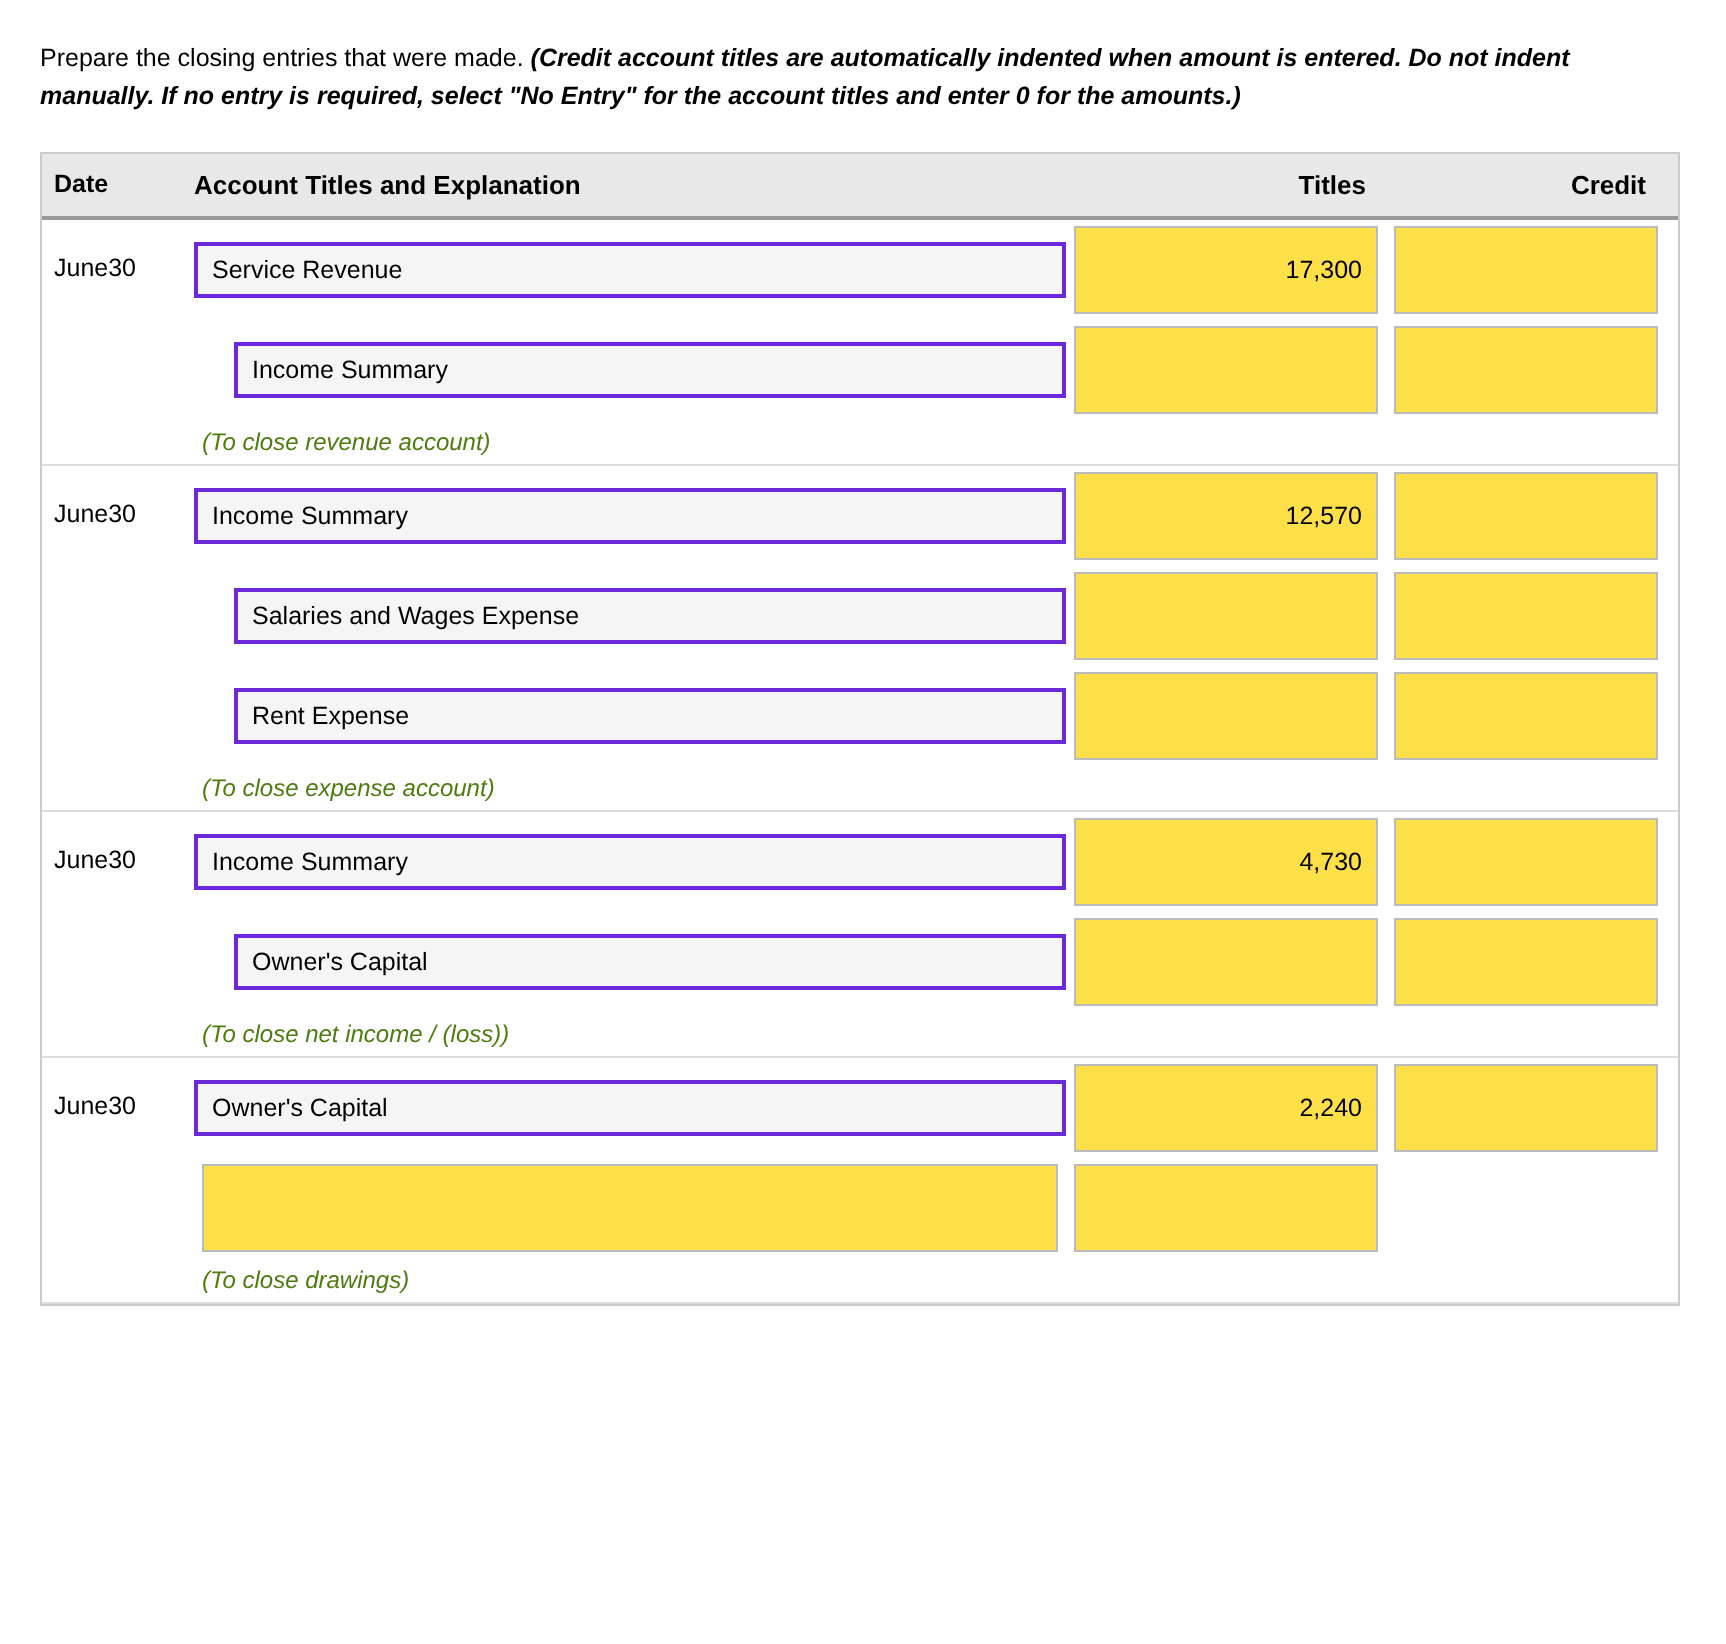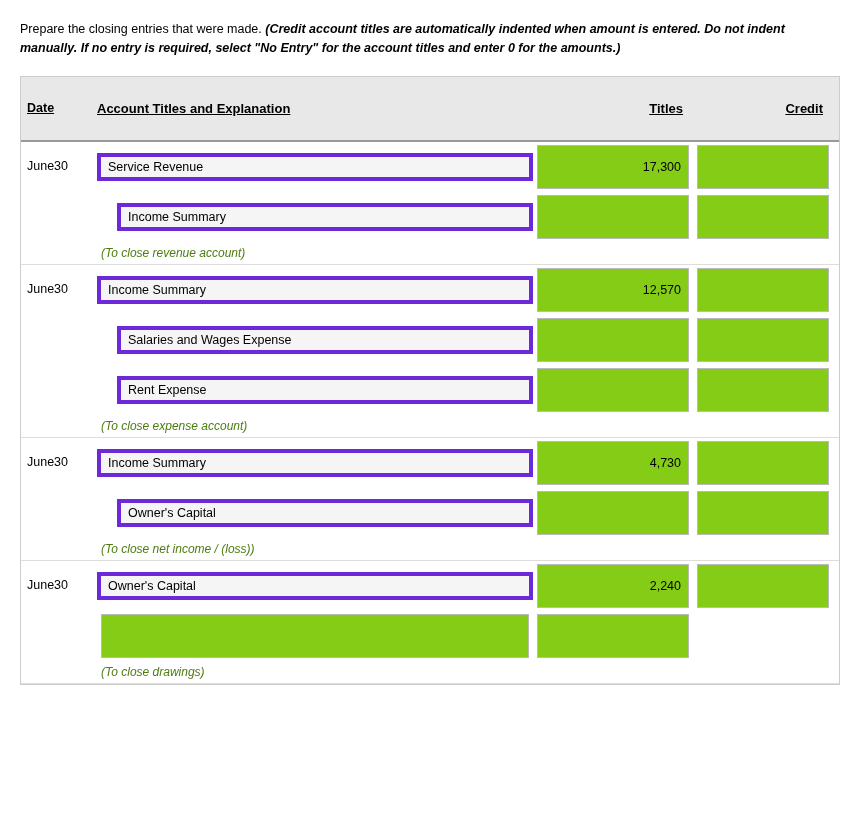--- a/index.html
+++ b/index.html
@@ -22,24 +22,23 @@
     }
     .table-container {
       border: 1px solid #ccc;
       width: 820px;
     }
     .table-header {
       display: grid;
       grid-template-columns: 70px 1fr 160px 140px;
       background: #e8e8e8;
       border-bottom: 2px solid #999;
-      padding: 24px 6px;
+      padding: 8px 6px;
       font-weight: bold;
       font-size: 13px;
-      text-decoration: underline;
     }
     .table-header .col-debit,
     .table-header .col-credit {
       text-align: right;
       padding-right: 10px;
     }
     .entry-section {
       border-bottom: 1px solid #ddd;
     }
     .entry-row {
@@ -56,32 +55,32 @@
       font-size: 12.5px;
       vertical-align: top;
     }
     .date-line {
       display: flex;
       flex-direction: row;
       line-height: 1.4;
     }
     .col-account input {
       width: 100%;
-      border: 4px solid #6d28d9;
+      border: 2px solid #6d28d9;
       background: #f5f5f5;
       padding: 4px 7px;
       font-size: 12.5px;
       height: 28px;
       outline: none;
     }
     .col-debit input,
     .col-credit input {
       width: 100%;
       border: 1px solid #bbb;
-      background: #84cc16;
+      background: #fde047;
       padding: 4px 7px;
       font-size: 12.5px;
       height: 44px;
       text-align: right;
       outline: none;
     }
     .col-debit, .col-credit {
       padding: 0 4px;
     }
     .note-row {

